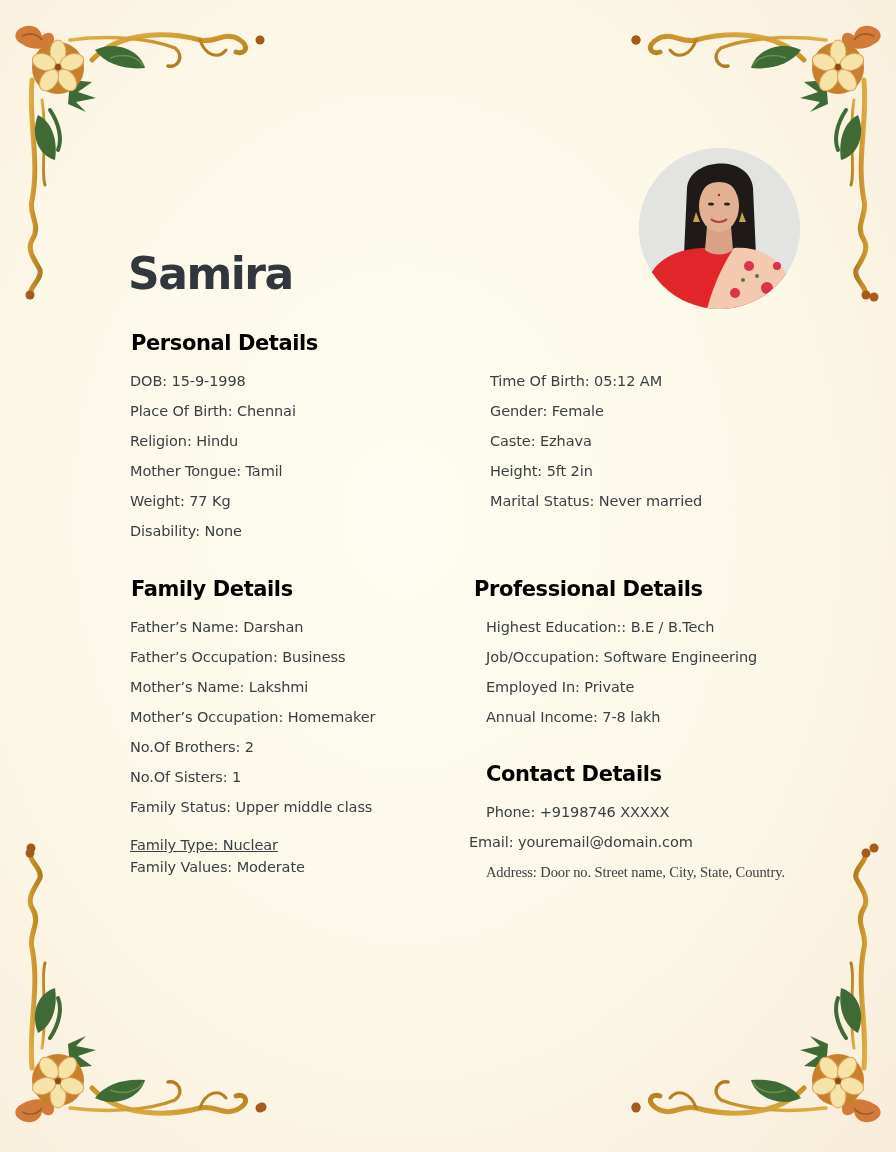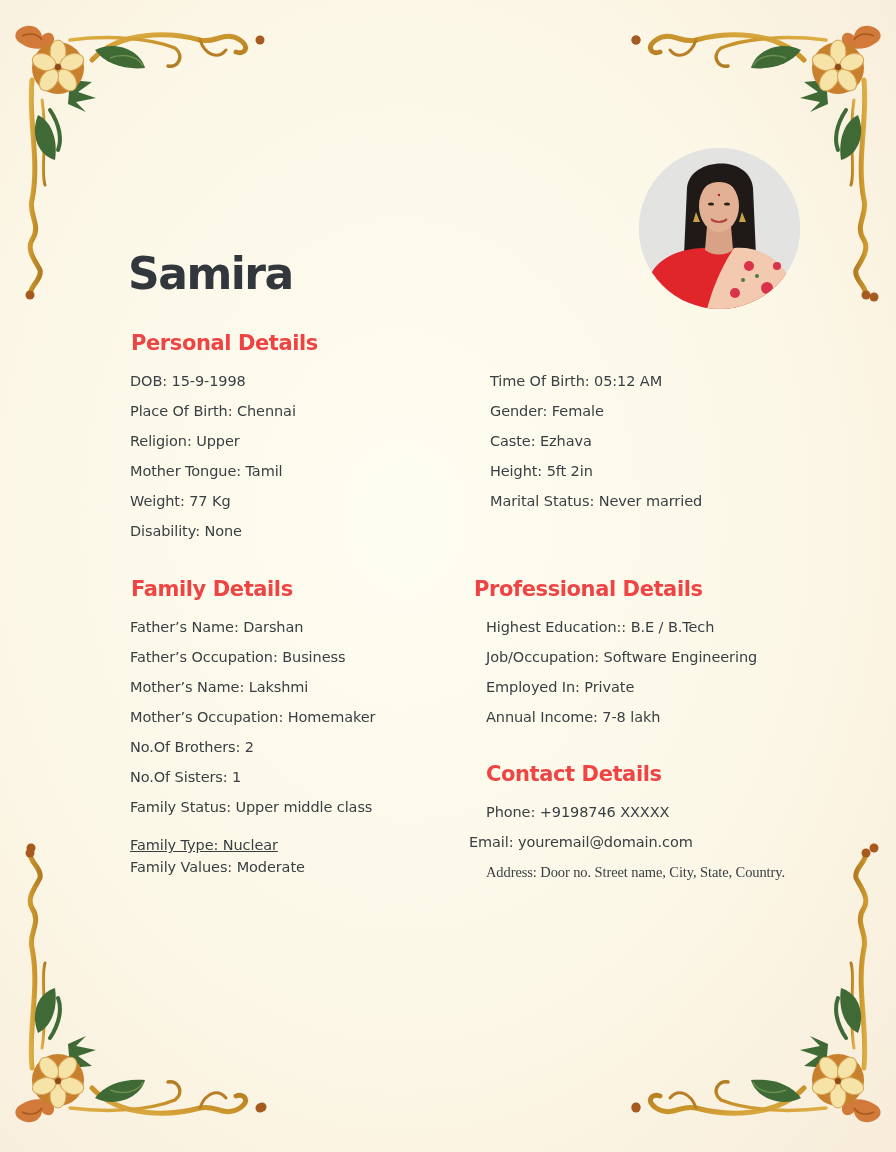--- a/index.html
+++ b/index.html
@@ -20,21 +20,21 @@
   }
   .photo {
     position: absolute; left: 639px; top: 148px; width: 161px; height: 161px;
     border-radius: 50%; overflow: hidden;
     background: #e3e4e2;
   }
   .section-title {
     position: absolute;
     font-family: "DejaVu Sans", sans-serif;
     font-weight: bold; font-size: 21px; letter-spacing: -0.4px;
-    color: #ef4444;
+    color: #000000;
   }
   .field {
     position: absolute;
     font-family: "DejaVu Sans", sans-serif;
     font-size: 14.5px; color: #3a3f44; line-height: 24px;
     letter-spacing: -0.1px; white-space: nowrap;
   }
   .field.wrap { white-space: normal; width: 340px; font-family: Liberation Serif, serif; }
 </style>
 </head>
@@ -132,21 +132,21 @@
 
     <path d="M57 64 L 54 74 L 61 74 Z" fill="#c9a24a"></path>
     <path d="M103 64 L 100 74 L 107 74 Z" fill="#c9a24a"></path>
   </svg>
 </div>
 
 <div class="section-title" style="left:131px; top:331px;">Personal Details</div>
 
 <div class="field" style="left:130px; top:369px;">DOB: 15-9-1998</div>
 <div class="field" style="left:130px; top:399px;">Place Of Birth: Chennai</div>
-<div class="field" style="left:130px; top:429px;">Religion: Upper</div>
+<div class="field" style="left:130px; top:429px;">Religion: Hindu</div>
 <div class="field" style="left:130px; top:459px;text-align:right;">Mother Tongue: Tamil</div>
 <div class="field" style="left:130px; top:489px;">Weight: 77 Kg</div>
 <div class="field" style="left:130px; top:519px;">Disability: None</div>
 
 <div class="field" style="left:490px; top:369px;">Time Of Birth: 05:12 AM</div>
 <div class="field" style="left:490px; top:399px;">Gender: Female</div>
 <div class="field" style="left:490px; top:429px;text-align:right;">Caste: Ezhava</div>
 <div class="field" style="left:490px; top:459px;">Height: 5ft 2in</div>
 <div class="field" style="left:490px; top:489px;">Marital Status: Never married</div>
 

